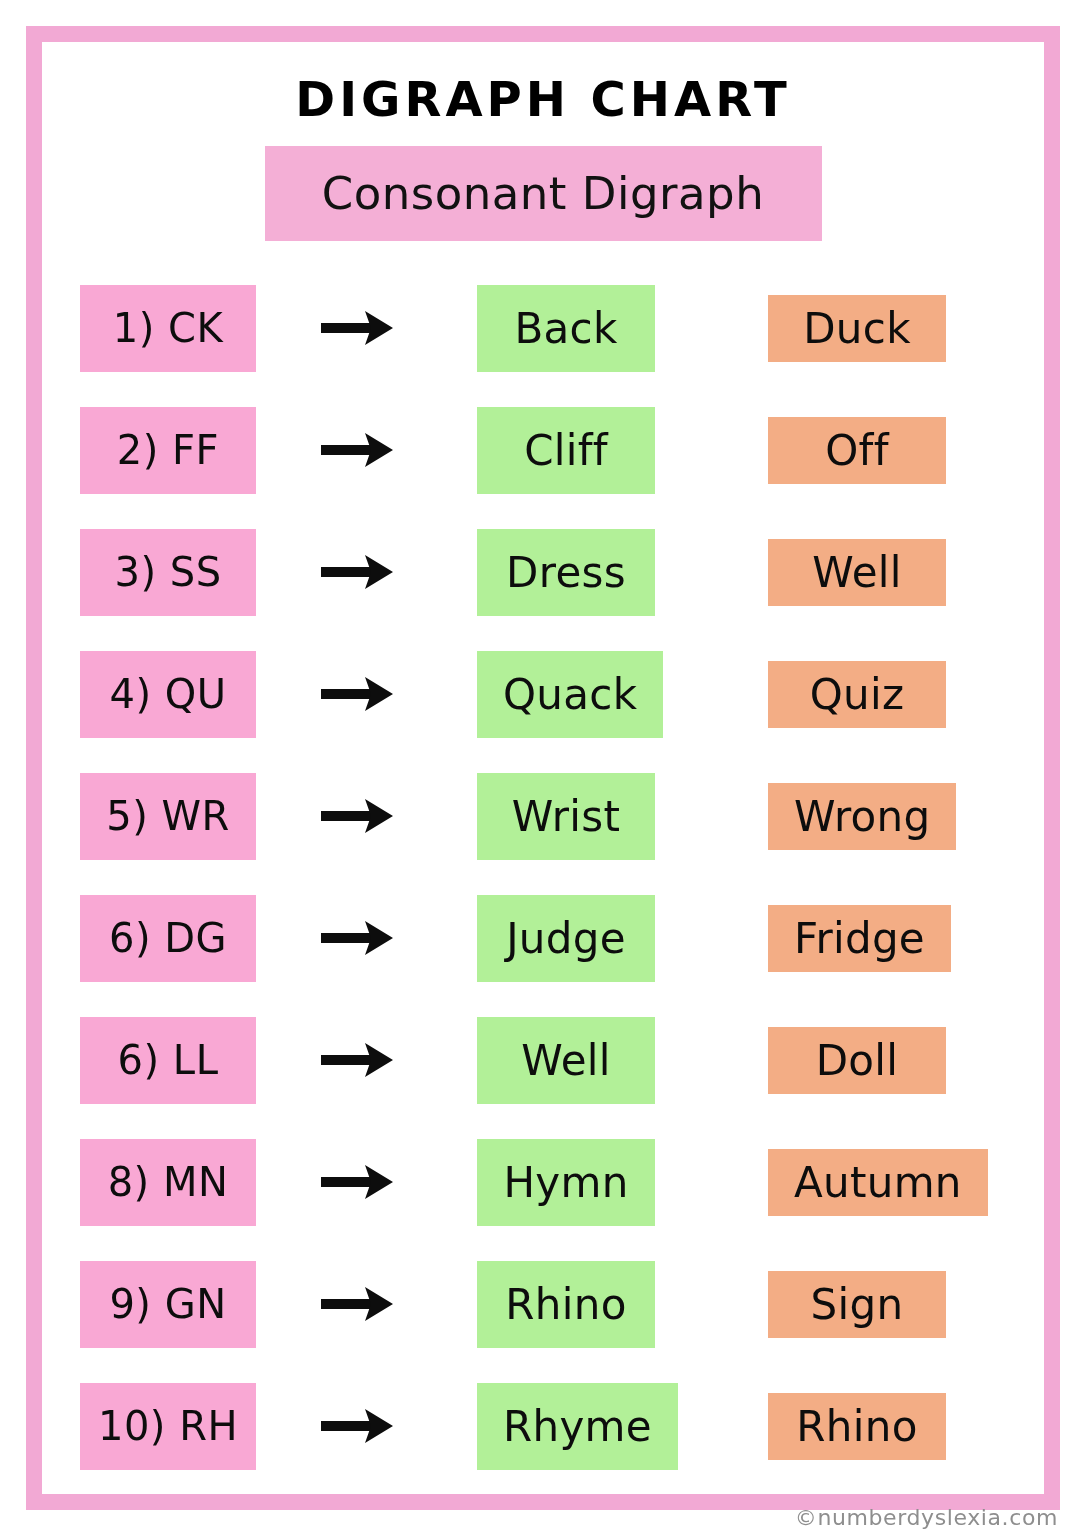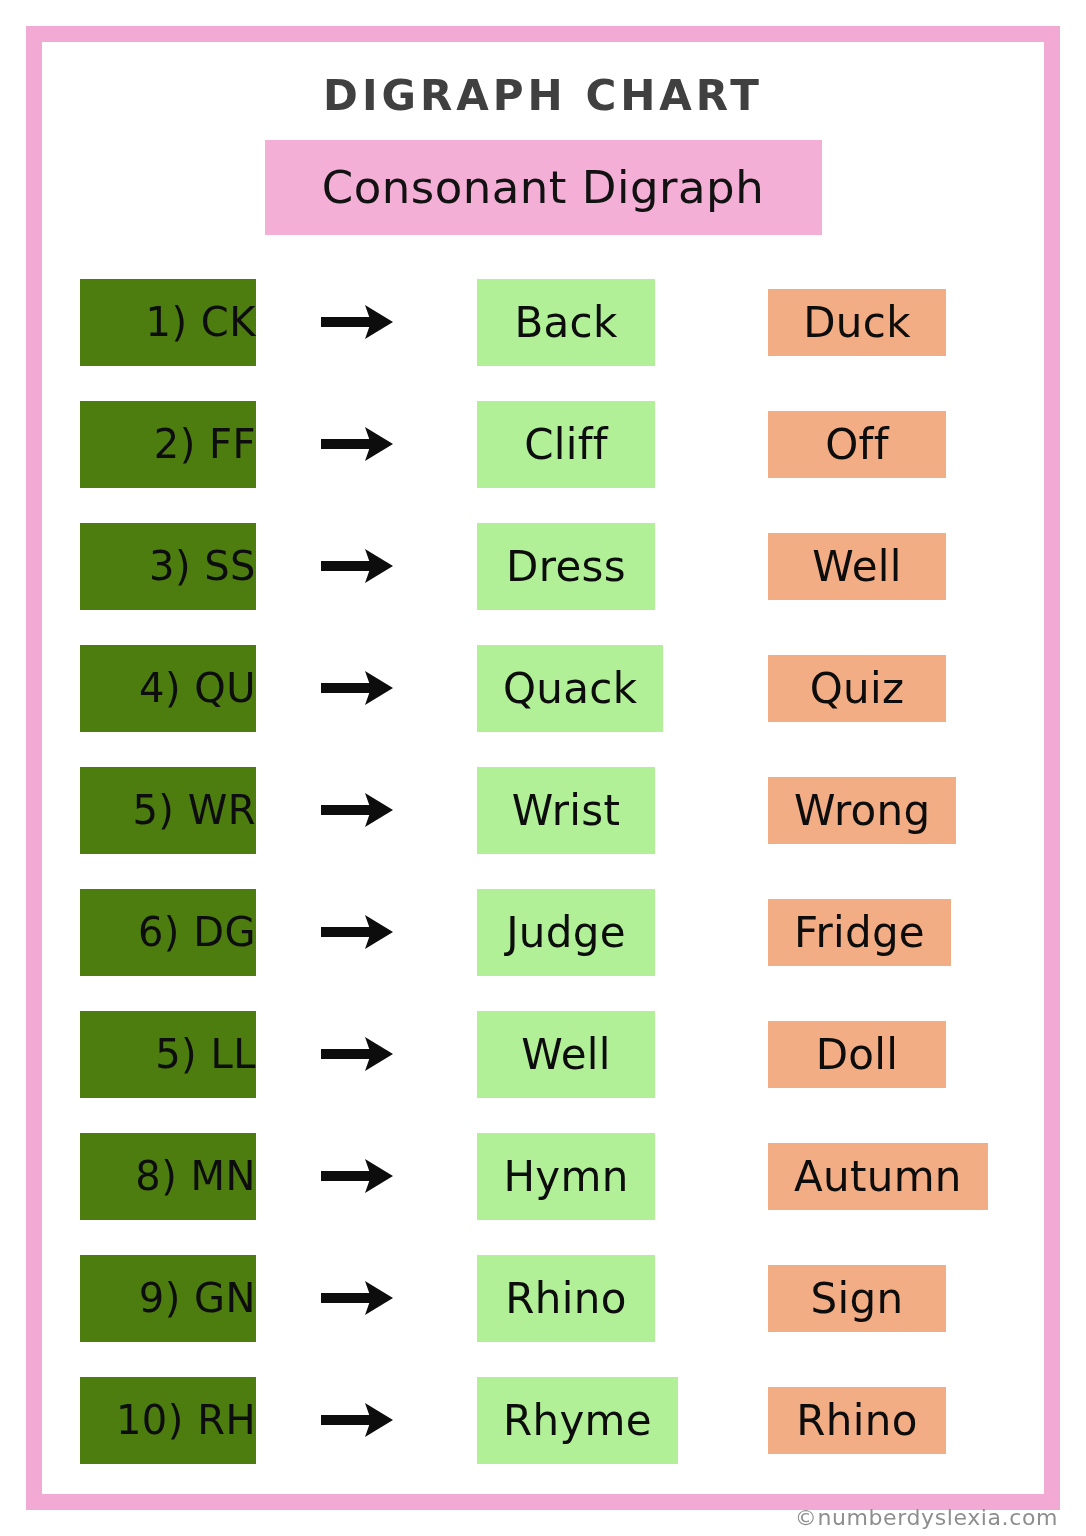--- a/index.html
+++ b/index.html
@@ -44,23 +44,23 @@
     display: flex;
     flex-direction: column;
     align-items: center;
   }
 
   
   .title {
     margin-top: 32px;
     font-family: "DejaVu Sans", sans-serif;
     font-weight: 700;
-    font-size: 42px;
+    font-size: 48px;
     letter-spacing: 4px;
-    color: #404040;
+    color: #000000;
     line-height: 1.05;
     white-space: nowrap;
   }
 
   .subtitle-banner {
     margin-top: 22px;
     width: 557px;
     height: 95px;
     background: #f4afd6;
     display: flex;
@@ -90,24 +90,24 @@
     display: flex;
     align-items: center;
     position: relative;
   }
 
   .col-digraph {
     position: absolute;
     left: 38px;
     width: 176px;
     height: 87px;
-    background: #4d7c0f;
-    display: flex;
-    align-items: center;
-    justify-content: flex-end;
+    background: #f9a8d4;
+    display: flex;
+    align-items: center;
+    justify-content: center;
   }
 
   .digraph-text {
     font-family: "DejaVu Sans", sans-serif;
     font-size: 40px;
     color: #0d0d0d;
     letter-spacing: 0.5px;
     white-space: nowrap;
   }
 
@@ -293,21 +293,21 @@
           </div>
           <div class="col-word1">
             <span class="word-text">Judge</span>
           </div>
           <div class="col-word2">
             <span class="word-text">Fridge</span>
           </div>
         </div>
         <div class="row">
           <div class="col-digraph">
-            <span class="digraph-text">5) LL</span>
+            <span class="digraph-text">6) LL</span>
           </div>
           <div class="col-arrow">
             <span>
               <svg class="arrow-svg" width="78" height="42" viewBox="0 0 78 42" aria-hidden="true">
                 <rect x="2" y="16" width="50" height="10" fill="#0d0d0d"></rect>
                 <path d="M46 4 L74 21 L46 38 L52 21 Z" fill="#0d0d0d"></path>
               </svg>
             </span>
           </div>
           <div class="col-word1">

